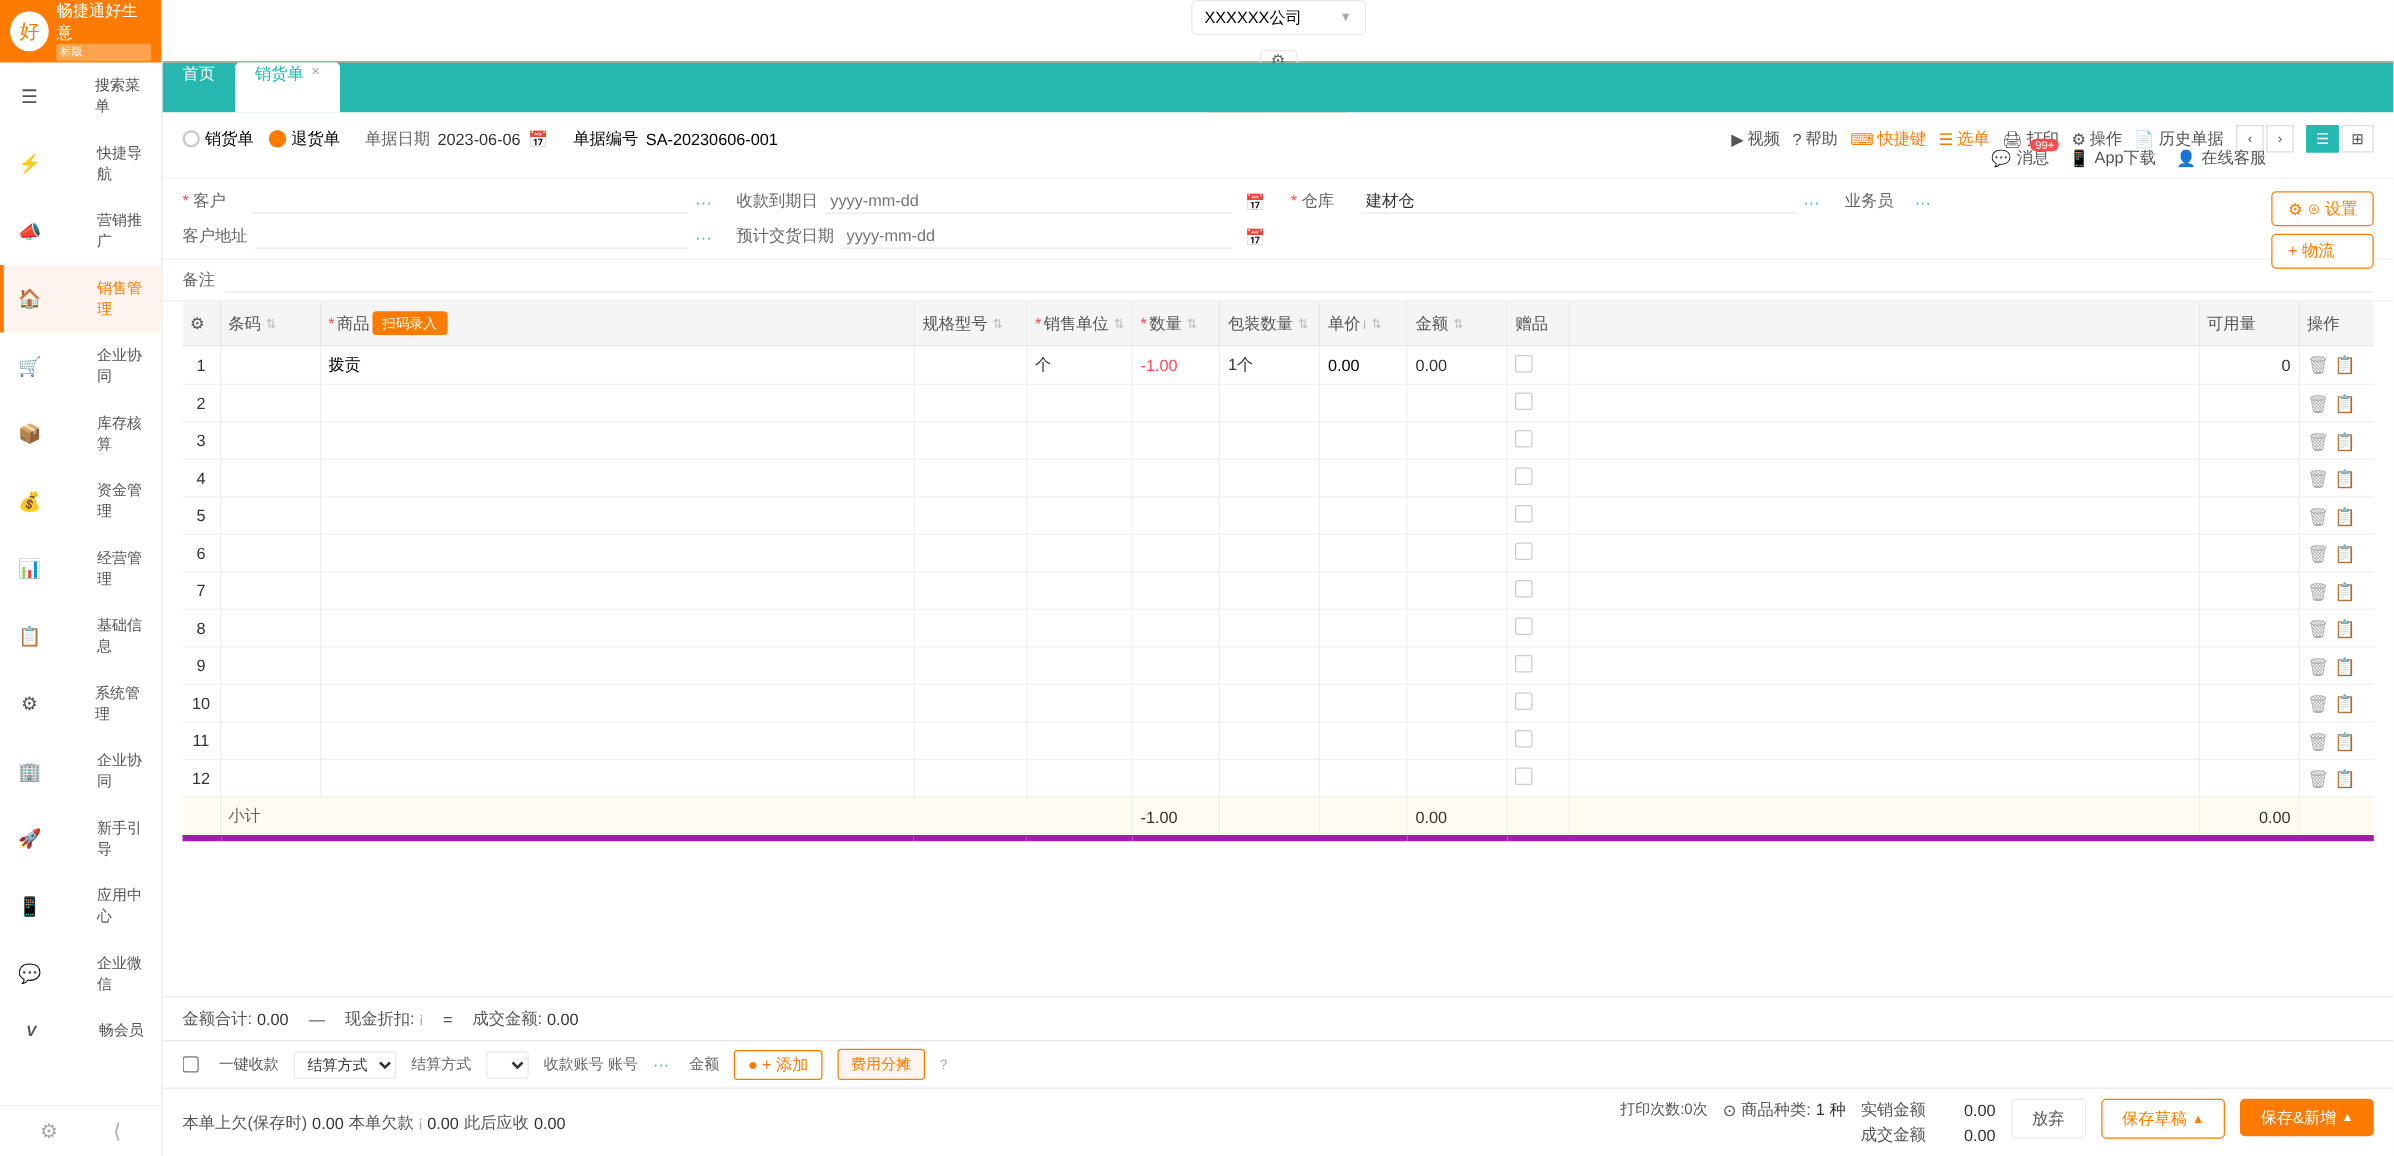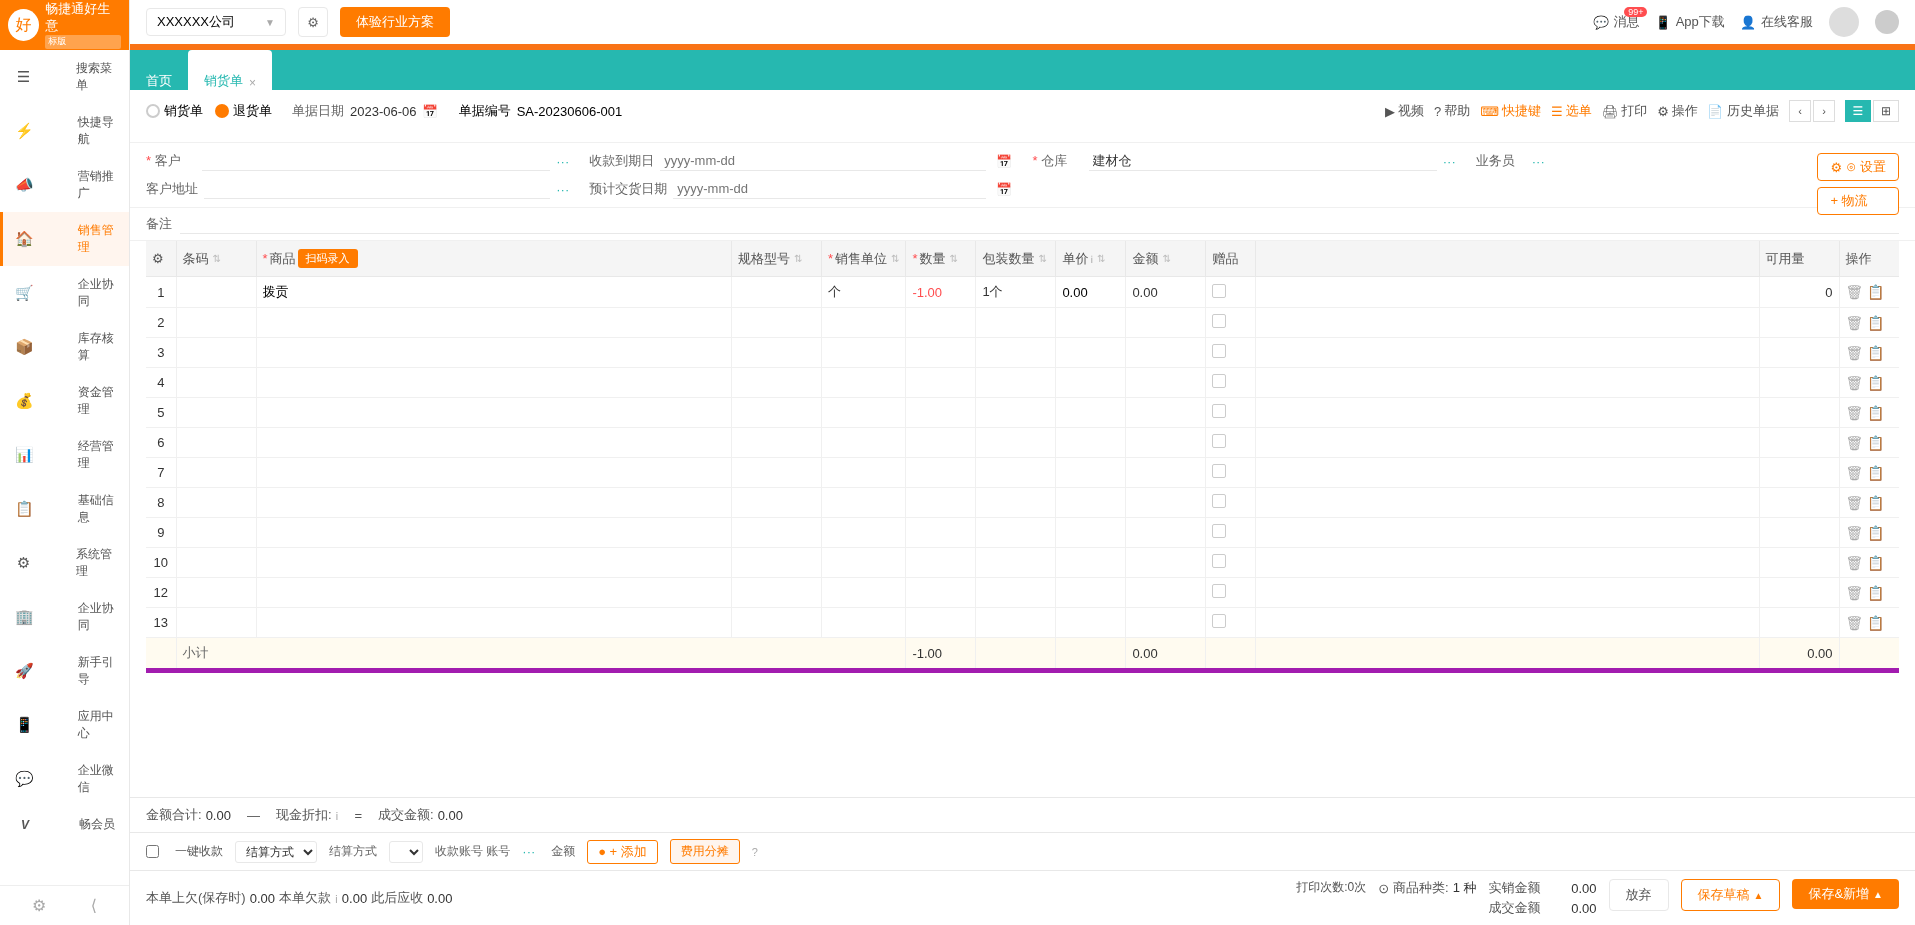--- a/index.html
+++ b/index.html
@@ -61,25 +61,26 @@
       flex: 1;
       display: flex;
       flex-direction: column;
       overflow: hidden;
     }
 
     
     .top-header {
       height: 50px;
       background: #fff;
-      border-bottom: 6px solid #f97316;
+      border-bottom: 1px solid #f97316;
       display: flex;
       align-items: center;
       padding: 0 16px;
       gap: 12px;
+      flex-direction: column;
     }
     .company-selector {
       display: flex;
       align-items: center;
       gap: 6px;
       border: 1px solid #e8e8e8;
       border-radius: 4px;
       padding: 4px 10px;
       cursor: pointer;
       min-width: 140px;
@@ -142,21 +143,21 @@
     .tab-bar {
       height: 40px;
       background: #26b8b0;
       display: flex;
       align-items: center;
       padding: 0 0;
     }
     .tab-item {
       height: 100%;
       display: flex;
-      align-items: flex-end;
+      align-items: flex-start;
       padding: 0 16px;
       cursor: pointer;
       color: rgba(255,255,255,0.8);
       font-size: 13px;
       gap: 6px;
     }
     .tab-item.active {
       background: #fff;
       color: #26b8b0;
       border-radius: 4px 4px 0 0;
@@ -1002,41 +1003,41 @@
       <td></td>
       <td class="col-available" style="text-align:right;"></td>
       <td class="col-actions">
         <div class="action-btns">
           <span class="action-icon">🗑</span>
           <span class="action-icon">📋</span>
         </div>
       </td>
     </tr>
             <tr>
-      <td class="row-num">12</td>
+      <td class="row-num">11</td>
       <td class="col-barcode"><input type="text" style="width: 100%; border: none; outline: none; background: transparent;" value=""></td>
       <td class="col-product"><input type="text" style="width: 100%; border: none; outline: none; background: transparent;" value=""></td>
       <td class="col-spec"><input type="text" style="width: 100%; border: none; outline: none; background: transparent;" value=""></td>
       <td class="col-unit"></td>
       <td class="col-qty "><input type="text" style="width: 100%; border: none; outline: none; background: transparent; color: rgb(51, 51, 51);" value=""></td>
       <td class="col-pkgqty"></td>
       <td class="col-price"><input type="text" style="width: 100%; border: none; outline: none; background: transparent;" value=""></td>
       <td class="col-amount"></td>
       <td class="col-gift"><span class="cell-checkbox"></span></td>
       <td></td>
       <td class="col-available" style="text-align:right;"></td>
       <td class="col-actions">
         <div class="action-btns">
           <span class="action-icon">🗑</span>
           <span class="action-icon">📋</span>
         </div>
       </td>
     </tr>
             <tr>
-      <td class="row-num">13</td>
+      <td class="row-num">12</td>
       <td class="col-barcode"><input type="text" style="width: 100%; border: none; outline: none; background: transparent;" value=""></td>
       <td class="col-product"><input type="text" style="width: 100%; border: none; outline: none; background: transparent;" value=""></td>
       <td class="col-spec"><input type="text" style="width: 100%; border: none; outline: none; background: transparent;" value=""></td>
       <td class="col-unit"></td>
       <td class="col-qty "><input type="text" style="width: 100%; border: none; outline: none; background: transparent; color: rgb(51, 51, 51);" value=""></td>
       <td class="col-pkgqty"></td>
       <td class="col-price"><input type="text" style="width: 100%; border: none; outline: none; background: transparent;" value=""></td>
       <td class="col-amount"></td>
       <td class="col-gift"><span class="cell-checkbox"></span></td>
       <td></td>

